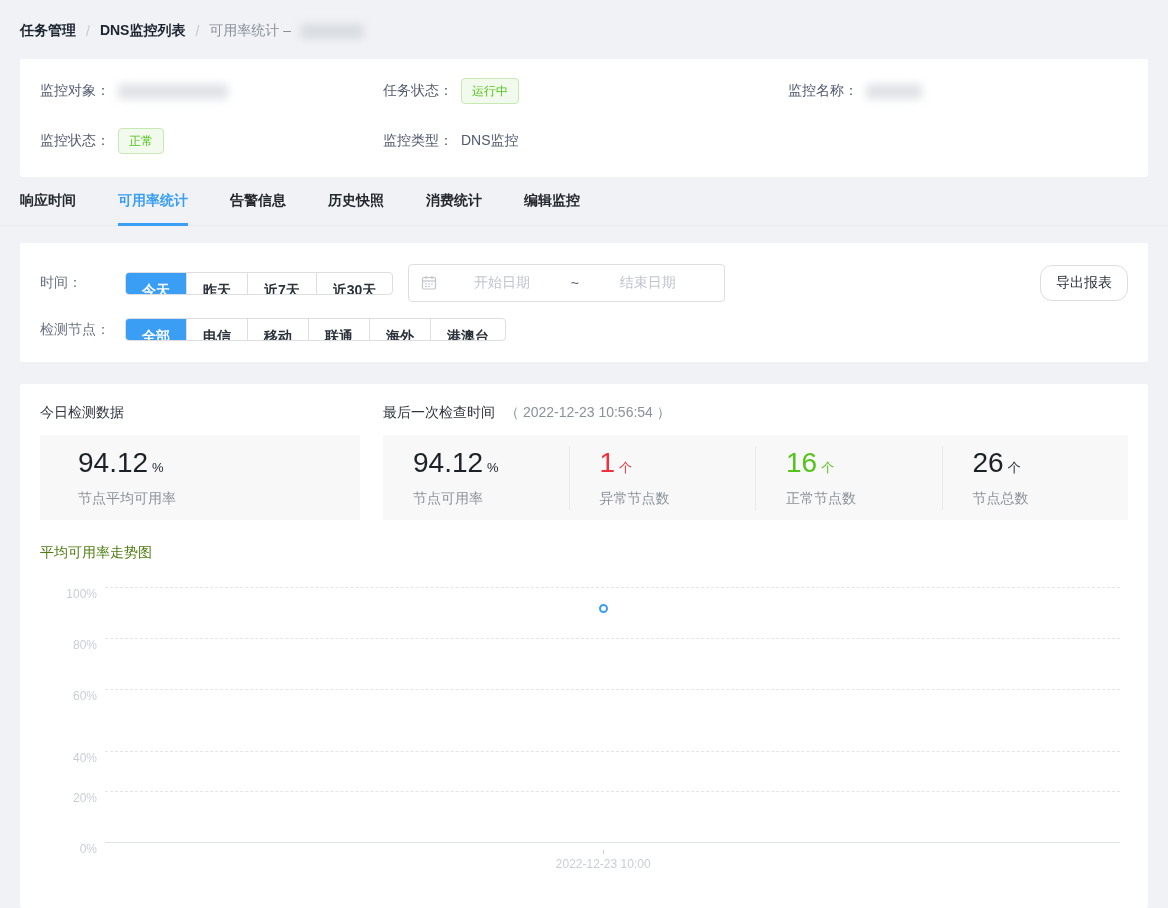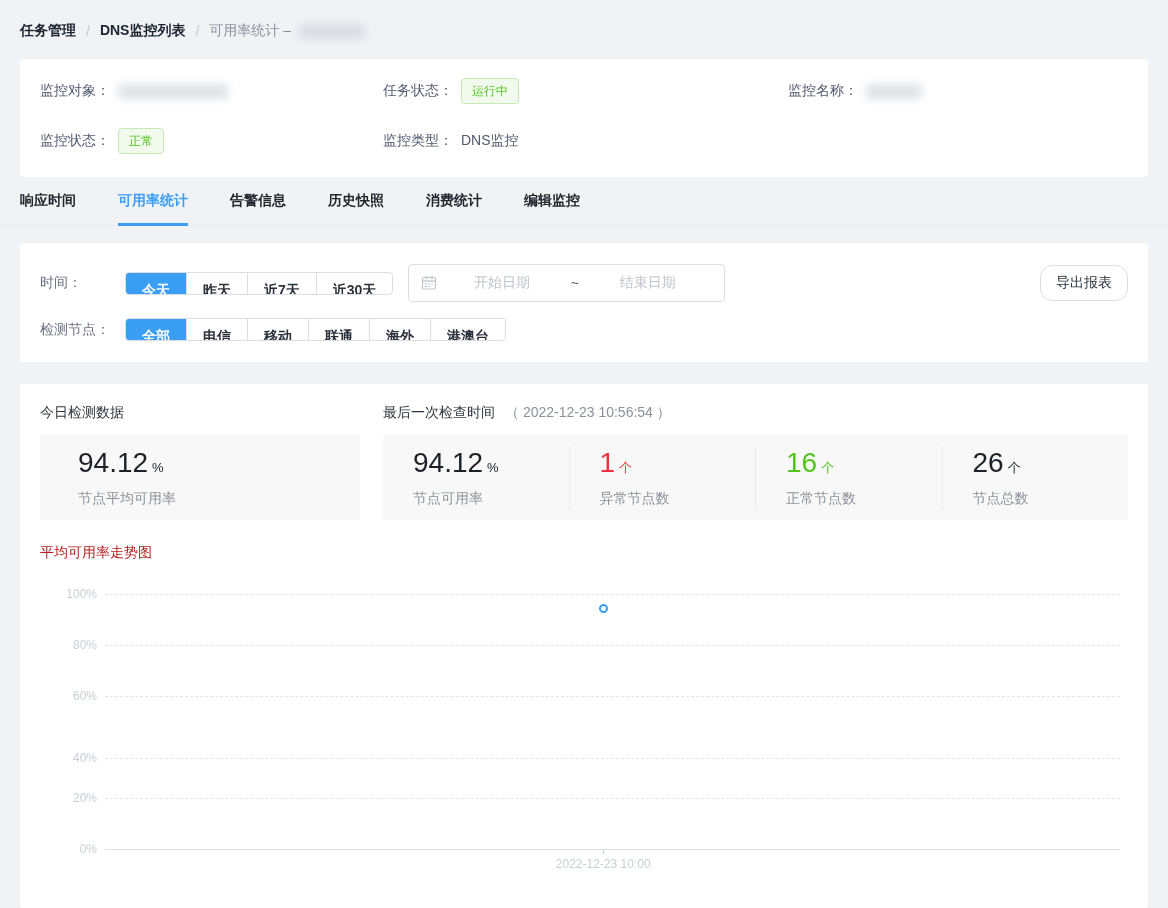--- a/index.html
+++ b/index.html
@@ -64,24 +64,24 @@
   .sum-box.single { padding-left: 38px; }
   .stat { display: flex; flex-direction: column; justify-content: center; }
   .stat-val { font-size: 28px; line-height: 30px; color: #1c2128; font-weight: 500;
               display: flex; align-items: baseline; }
   .stat-unit { font-size: 13px; font-weight: 400; margin-left: 4px; }
   .stat-label { font-size: 14px; color: #8b9199; margin-top: 7px; }
   .stat-col { flex: 1; padding-left: 30px; border-left: 1px solid #e8eaec; height: 64px;
               display: flex; flex-direction: column; justify-content: center; }
   .stat-col:first-child { border-left: none; }
   
-  .chart-title { margin-top: 24px; color: #b91c1c; height: 20px; }
+  .chart-title { margin-top: 24px; color: #4d7c0f; height: 20px; }
   .chart { position: relative; margin-top: 30px; height: 288px; }
   .grid-row { position: absolute; left: 0; right: 8px; height: 14px;
-              display: flex; align-items: center; }
+              display: flex; align-items: flex-start; }
   .y-label { width: 57px; text-align: right; font-size: 12px; color: #c9ced6;
              margin-right: 8px; flex: none; }
   .grid-line { flex: 1; height: 0; border-top: 1px dashed #e3e5e9; }
   .grid-line.solid { border-top-style: solid; border-top-color: #dfe3e8; }
   .x-tick { position: absolute; width: 1px; height: 4px; background: #c9ced6; top: 256px; }
   .x-label { position: absolute; top: 263px; transform: translateX(-50%);
              font-size: 12px; color: #c9ced6; white-space: nowrap; }
   .data-point { position: absolute; width: 9px; height: 9px; border-radius: 50%;
                 background: #fff; border: 2px solid #3b9ef5; }
 </style>

